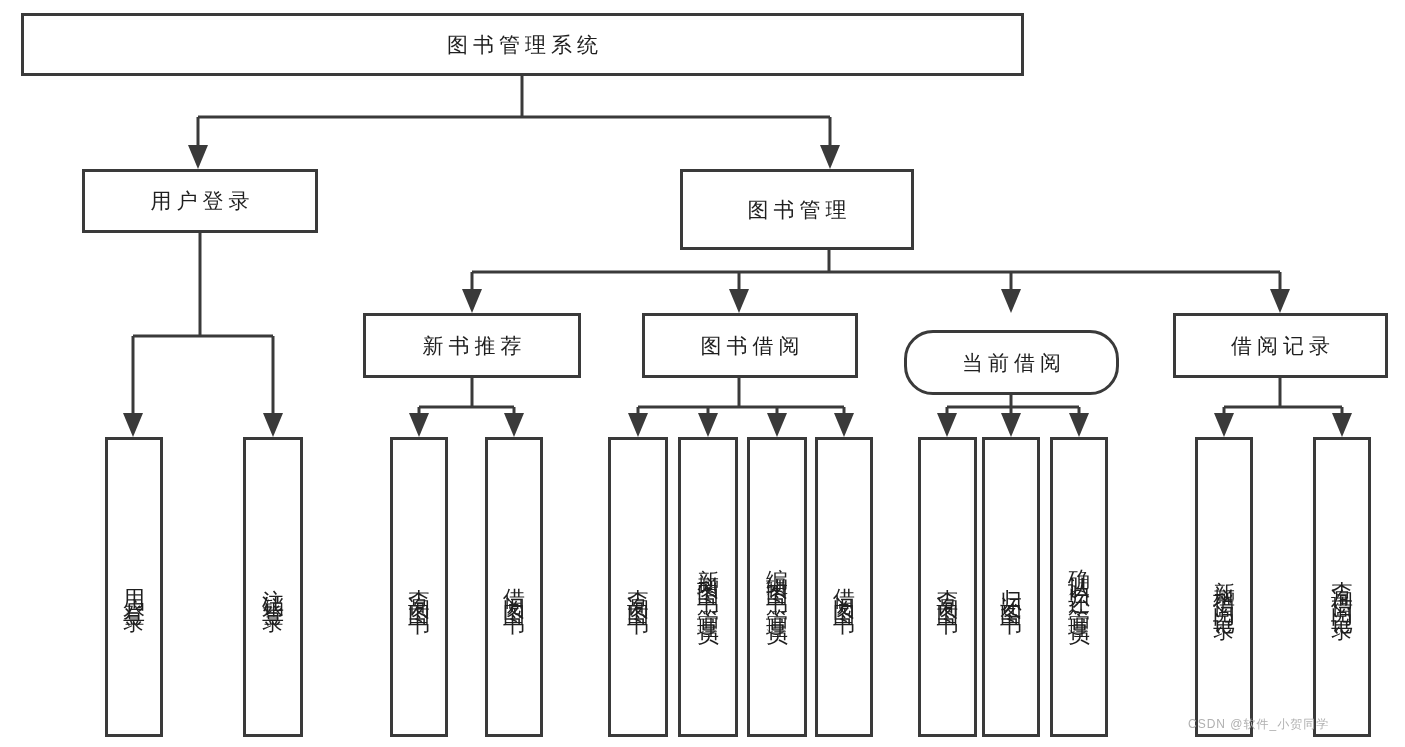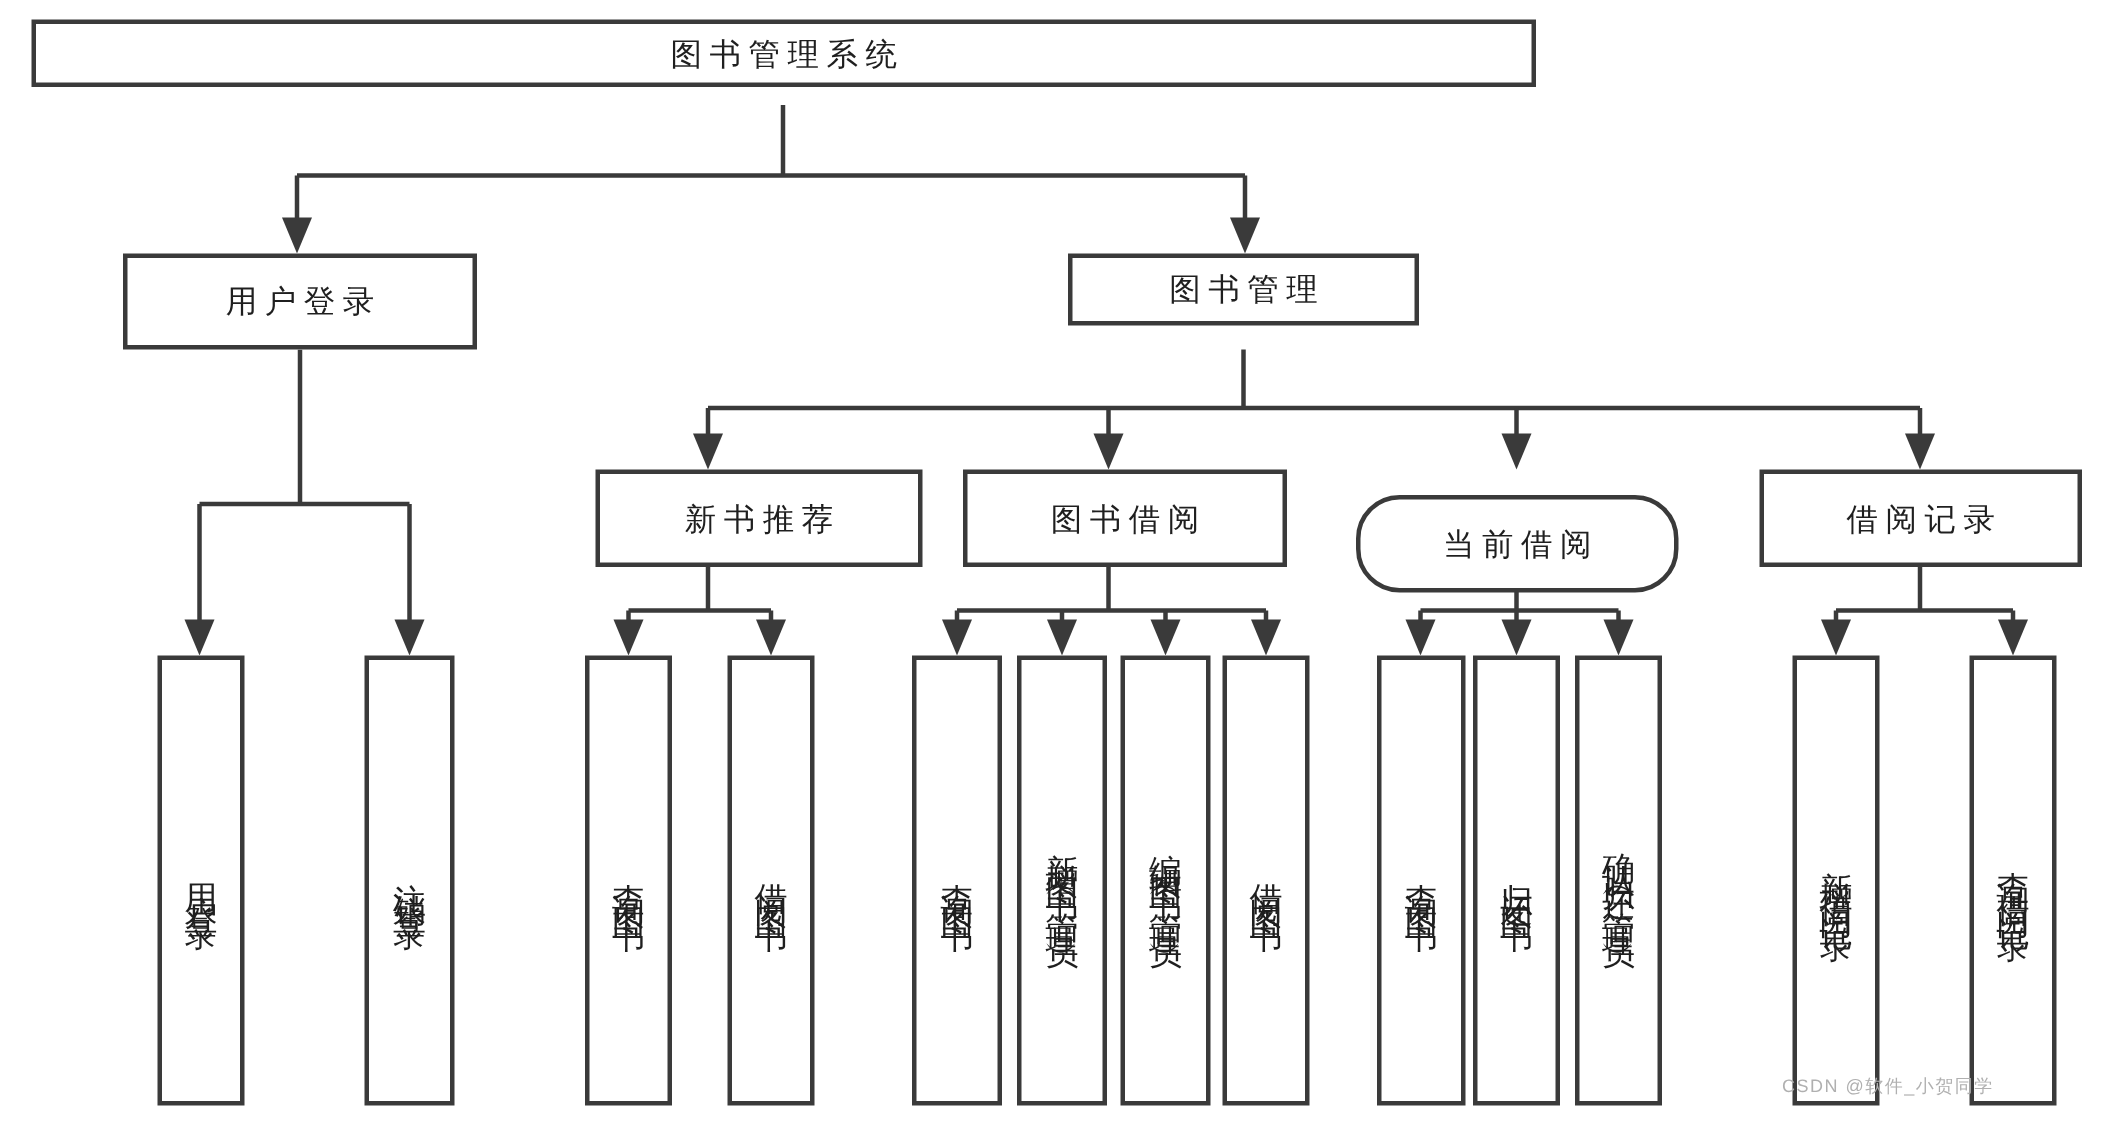--- a/index.html
+++ b/index.html
@@ -31,24 +31,24 @@
   .h{font-size:21px;letter-spacing:5px;padding-left:5px;white-space:nowrap;}
   .v{
     writing-mode:vertical-lr;
     text-orientation:mixed;
     font-size:22px;
     letter-spacing:8px;
     line-height:1;
     text-align:center;
   }
   
-  .n-root {left:21px;  top:13px;  width:1003px;height:45px;}
+  .n-root {left:21px;  top:13px;  width:1003px;height:63px;}
   .n-login{left:82px;  top:169px; width:236px; height:64px;}
-  .n-mgmt {left:712px; top:169px; width:234px; height:48px;}
-  .n-l3-1 {left:363px; top:313px; width:218px; height:65px;margin-left:34px;}
+  .n-mgmt {left:680px; top:169px; width:234px; height:81px;}
+  .n-l3-1 {left:363px; top:313px; width:218px; height:65px;}
   .n-l3-2 {left:631px; top:313px; width:216px; height:65px;margin-left:11px;}
   .n-l3-3 {left:904px; top:330px; width:215px; height:65px;border-radius:29px;}
   .n-l3-4 {left:1173px;top:313px; width:215px; height:65px;}
   .n-v1 {left:105px; top:437px;width:58px;height:300px;}
   .n-v2 {left:243px; top:437px;width:60px;height:300px;}
   .n-v3 {left:390px; top:437px;width:58px;height:300px;}
   .n-v4 {left:485px; top:437px;width:58px;height:300px;}
   .n-v5 {left:608px; top:437px;width:60px;height:300px;}
   .n-v6 {left:678px; top:437px;width:60px;height:300px;}
   .n-v7 {left:747px; top:437px;width:60px;height:300px;}

